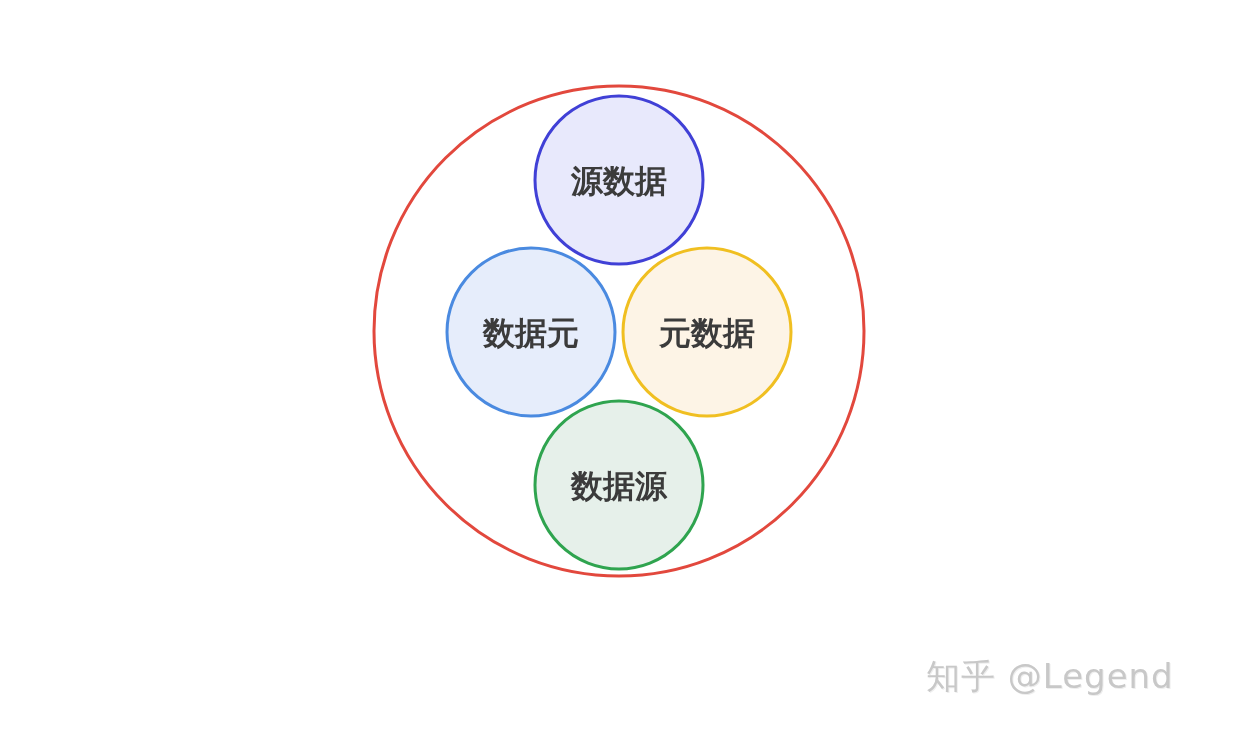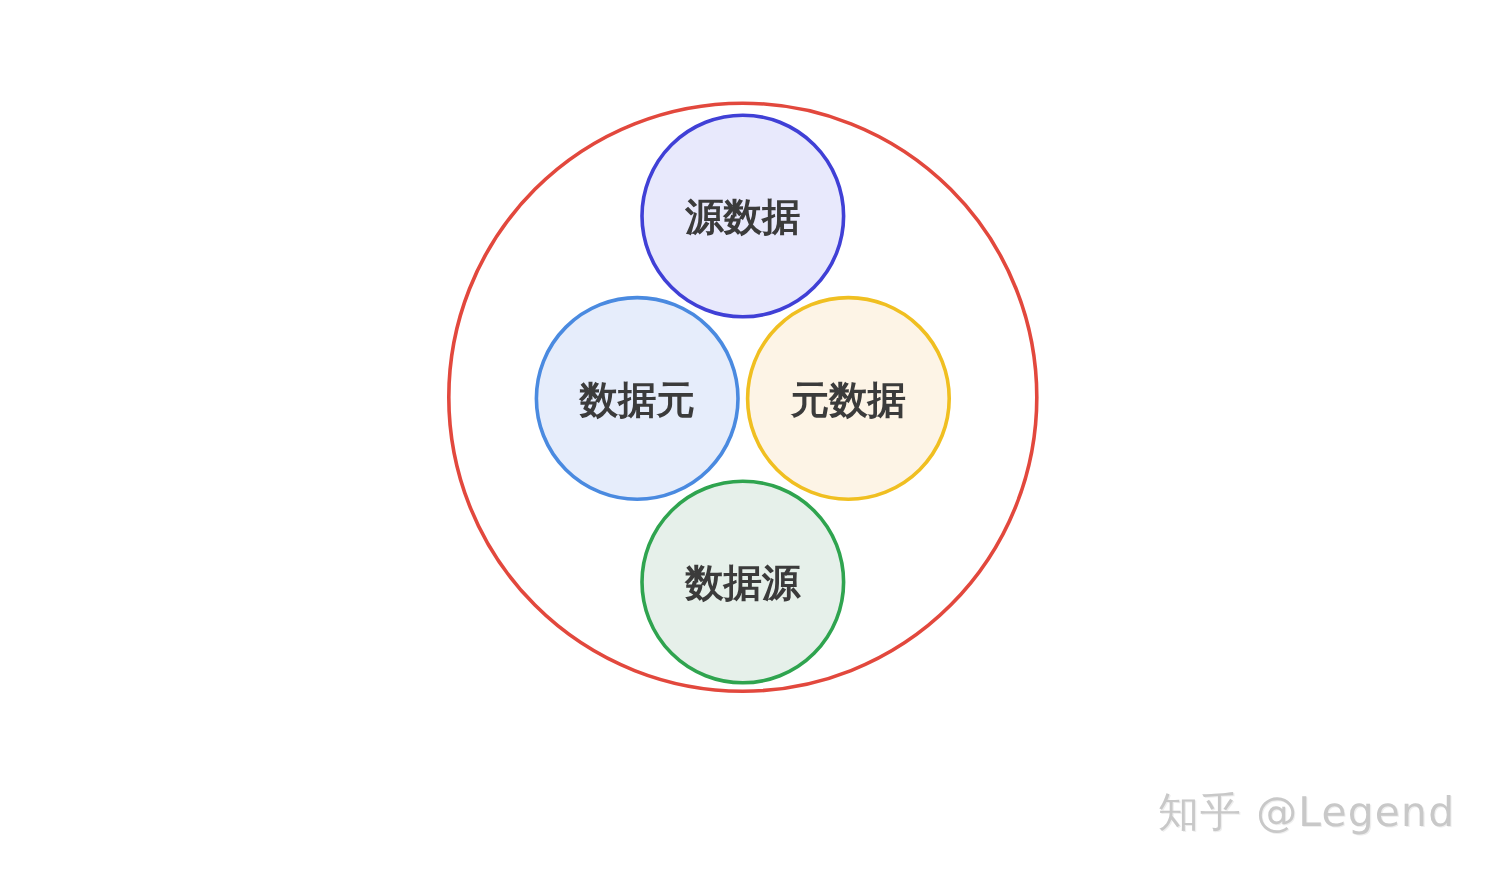--- a/index.html
+++ b/index.html
@@ -1,19 +1,19 @@
 <!DOCTYPE html>
 <html><head>
 <meta charset="utf-8">
 <style>
   html, body { margin: 0; padding: 0; background: #ffffff; }
   body { width: 1245px; height: 729px; position: relative; overflow: hidden; }
   .canvas { position: absolute; left: 0; top: 0; width: 1245px; height: 729px; }
   .node-label { font-family: "DejaVu Sans", sans-serif; font-weight: bold; font-size: 32px; fill: #3b3b3b; }
-  .watermark { position: absolute; left: 965px; top: 654px; font-family: "DejaVu Sans", sans-serif; font-size: 34px; color: #c8c8c8; letter-spacing: 1px; text-shadow: 1px 1px 0 #eeeeee; white-space: nowrap; }
+  .watermark { position: absolute; left: 926px; top: 654px; font-family: "DejaVu Sans", sans-serif; font-size: 34px; color: #c8c8c8; letter-spacing: 1px; text-shadow: 1px 1px 0 #eeeeee; white-space: nowrap; }
 </style>
 </head>
 <body>
 
 <svg class="canvas" viewBox="0 0 1245 729" xmlns="http://www.w3.org/2000/svg">
   <circle cx="619" cy="331" r="245" fill="#ffffff" stroke="#e2483d" stroke-width="3"></circle>
 
   <g>
     <circle cx="619" cy="180" r="84" fill="#e8e9fc" stroke="#4040d6" stroke-width="3"></circle>
     <text class="node-label" x="619" y="192" text-anchor="middle">源数据</text>

